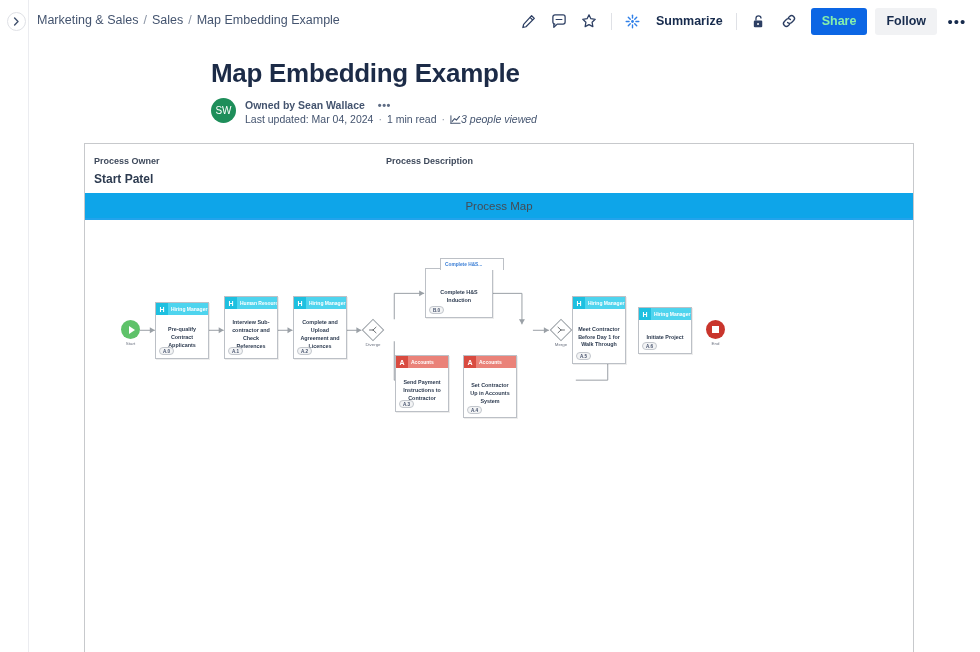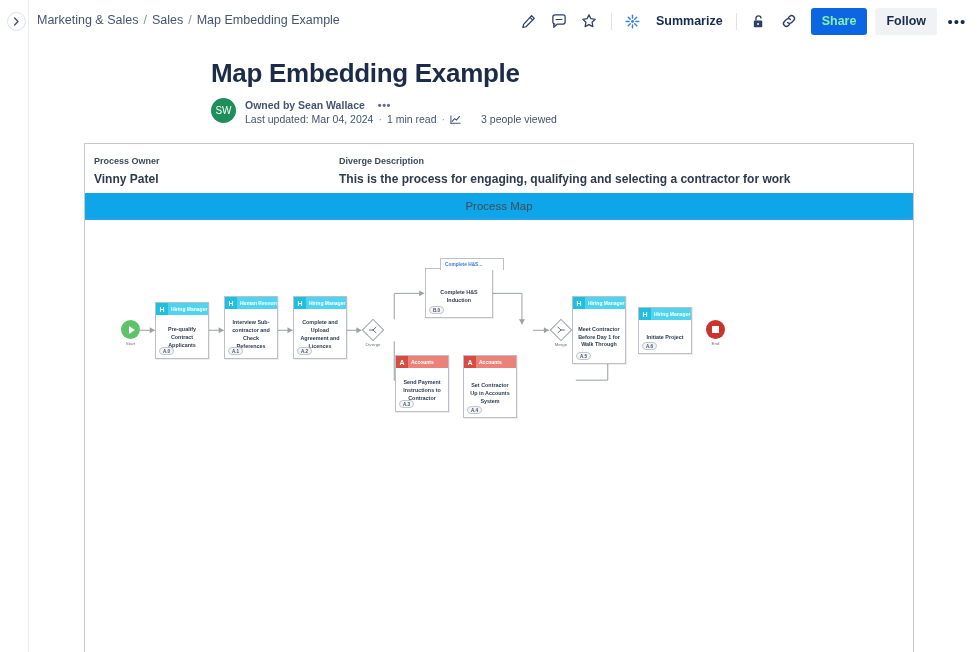--- a/index.html
+++ b/index.html
@@ -79,35 +79,35 @@
   .byline-row1 {
     font-size:10.5px; color:#44546f; font-weight:600;
     display:flex; align-items:center; gap:13px;
   }
   .byline-dots { color:#5e6c84; font-size:11px; letter-spacing:0.5px; }
   .byline-row2 {
     font-size:10.5px; color:#44546f; margin-top:2px;
     display:flex; align-items:center; gap:5px; white-space:nowrap;
   }
   .mid-dot { color:#8993a4; }
-  .views { display:flex; align-items:center; gap:20px; }
+  .views { display:flex; align-items:center; gap:0;font-style:italic; }
 
   
   .embed {
     position:absolute; left:55px; top:101px; width:830px; height:520px;
     border:1px solid #c7c9cc; background:#fff;
   }
   .embed-header {
     height:33px; background:#f8f9fa; border-bottom:1px solid #dfe1e6;
     display:flex; align-items:center; padding-left:11px;
   }
   .embed-title { font-size:14.5px; color:#3f4a5c; }
 
   .meta-grid {
-    display:flex; padding:12px 9px 7px 9px;
+    display:flex; padding:12px 9px 7px 9px;gap:47px;
   }
   .meta-col-owner { width:245px; }
   .meta-col-desc { flex:1; }
   .meta-label { font-size:9px; font-weight:700; color:#3f4a5c; }
   .meta-value { font-size:12px; font-weight:700; color:#2d3b50; margin-top:6px; }
 
   .tabs { display:flex; height:27px; border-bottom:1px solid #e3e4e6; }
   .tab {
     flex:1; display:flex; align-items:center; justify-content:center;
     font-size:11.5px; color:#6b7280; cursor:pointer; position:relative;
@@ -323,25 +323,24 @@
         </div>
       </div>
     </div>
 
     <div class="embed">
 
 
       <div class="meta-grid">
         <div class="meta-col-owner">
           <div class="meta-label">Process Owner</div>
-          <div class="meta-value">Vinny Patel</div>
+          <div class="meta-value">Start Patel</div>
         </div>
         <div class="meta-col-desc">
-          <div class="meta-label">Diverge Description</div>
-          <div class="meta-value">This is the process for engaging, qualifying and selecting a contractor for work</div>
+          <div class="meta-label">Process Description</div>
         </div>
       </div>
 
       <div class="tabs">
         <div class="tab active">Process Map</div>
       </div>
 
       <div class="map-canvas">
 
         <svg class="conn" viewBox="0 0 830 455">

